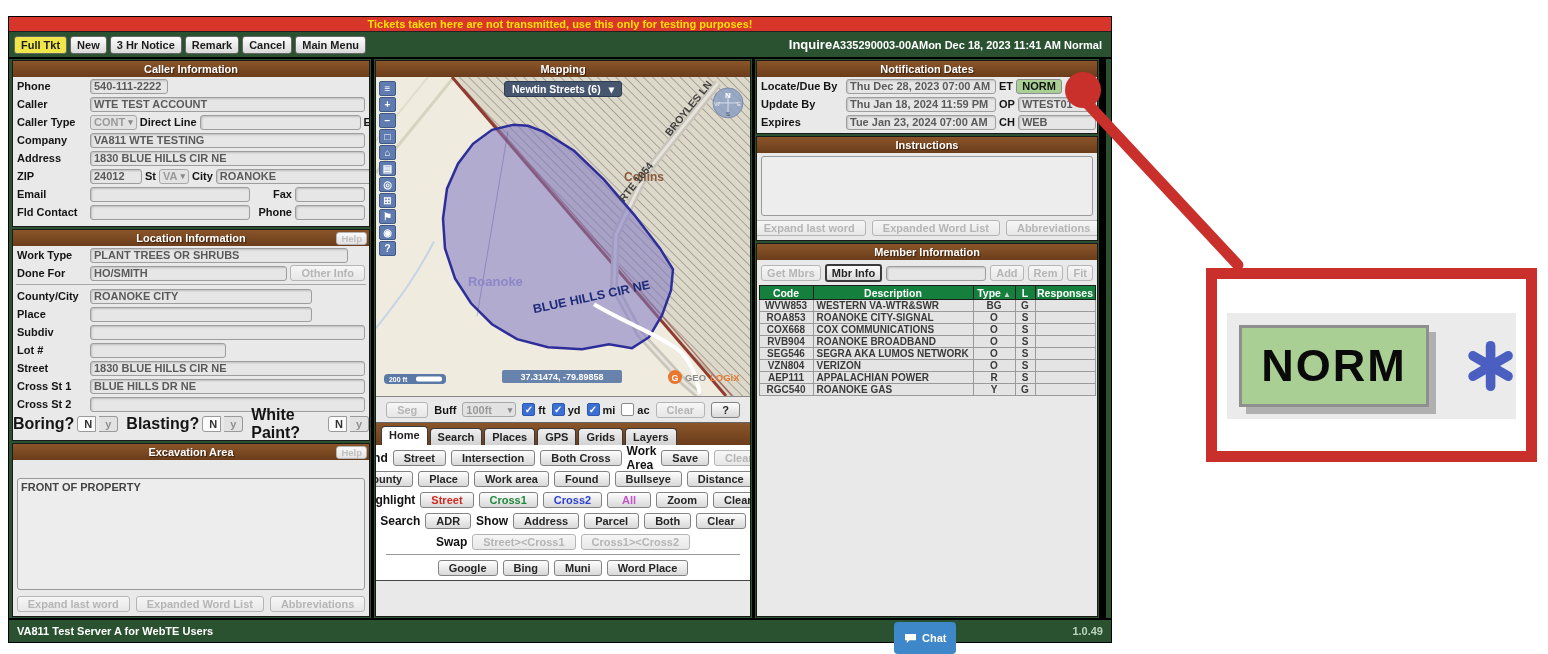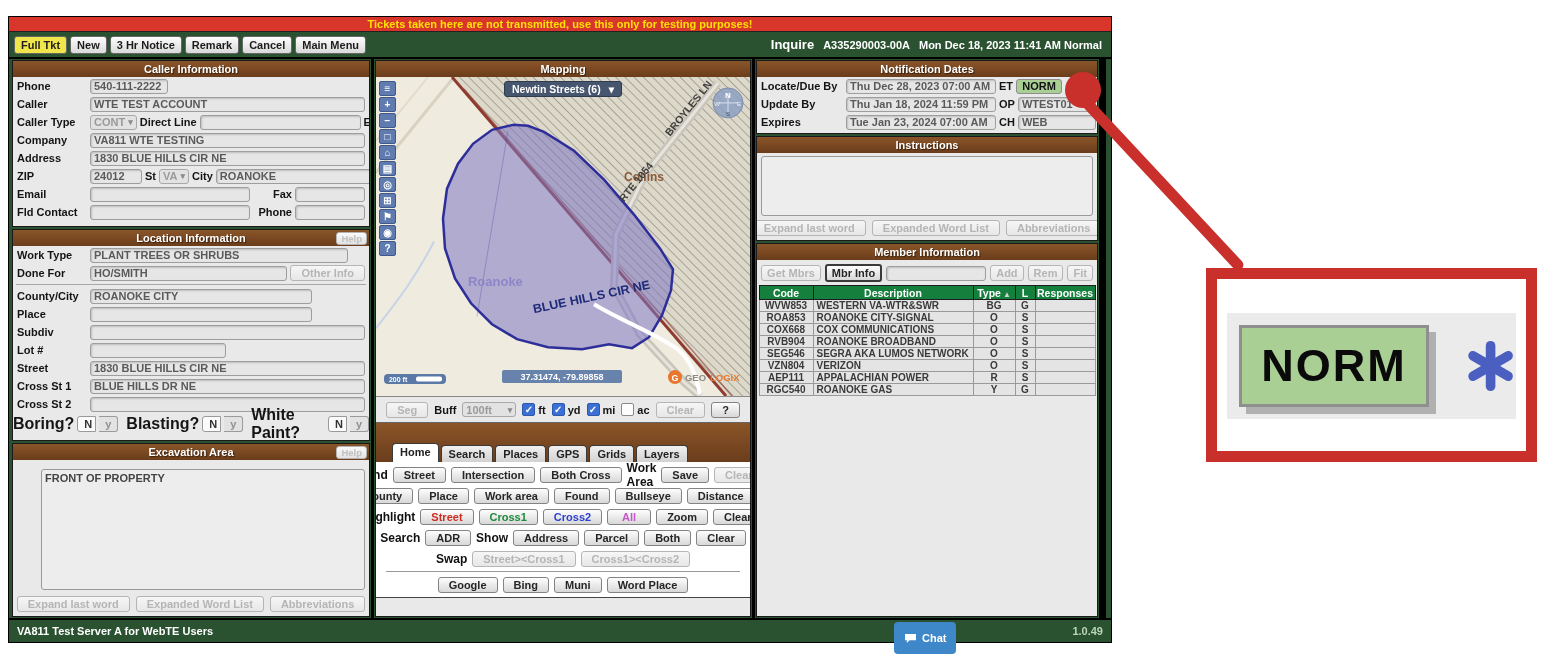--- a/index.html
+++ b/index.html
@@ -8,21 +8,21 @@
   .app { position:absolute; left:8px; top:16px; width:1104px; height:627px;
          background:#2A5230; border:1px solid #000; display:flex; flex-direction:column; }
   
   .banner { height:15px; background:#D8352B; color:#FFE100; font-size:11px; font-weight:bold;
             text-align:center; line-height:15px; border-bottom:1px solid #222; }
   .topbar { height:27px; display:flex; align-items:center; padding:0 5px; gap:3px;
             border-bottom:2px solid #000; }
   .tb-btn { font:bold 11px "Liberation Sans",sans-serif; background:linear-gradient(#FDFDFD,#D9D9D9);
             border:1px solid #666; border-radius:3px; padding:2px 6px; color:#1c1c1c; }
   .tb-btn.active { background:#F0E54A; }
-  .topbar-right { margin-left:auto; color:#fff; display:flex; gap:9px; align-items:baseline; padding-right:4px; }
+  .topbar-right { margin-left:auto; color:#fff; display:flex; align-items:baseline; padding-right:4px; }
   .mode { font-size:13px; font-weight:bold; }
   .tkt, .tktdate { font-size:11px; font-weight:bold; }
   
   .content { flex:1; position:relative; background:#2A5230; }
   .col { position:absolute; top:0; bottom:0; }
   #col-left { left:2px; width:360px; }
   #col-mid { left:365px; width:378px; }
   #col-right { left:746px; width:344px; }
   .sep { position:absolute; top:0; bottom:0; background:#000; }
   .panel { position:absolute; left:1px; right:1px; background:#E9E9E9; border:1px solid #1a1a1a; overflow:hidden; }
@@ -64,22 +64,22 @@
               font:bold 10px "Liberation Sans",sans-serif; padding:0; line-height:13px; border-radius:2px; }
   .layer-select { position:absolute; top:4px; left:50%; transform:translateX(-50%);
                   background:#46566E; color:#fff; font:bold 10.5px "Liberation Sans",sans-serif;
                   border:1px solid #2E3C52; border-radius:3px; padding:1px 7px; display:flex; gap:8px; align-items:center; }
   .buff-row { height:26px; display:flex; align-items:center; justify-content:center; gap:6px;
               background:#E9E9E9; font-size:11px; font-weight:bold; color:#141414; border-bottom:1px solid #666; }
   .cb { width:13px; height:13px; border:1px solid #8A8A8A; border-radius:2px; background:#FDFDFD;
         display:inline-flex; align-items:center; justify-content:center; font-size:10px; color:#fff; }
   .cb.checked { background:#3B6FD4; border-color:#2E58AC; }
   .unit { display:inline-flex; align-items:center; gap:3px; }
-  .tabstrip { height:39px; background:linear-gradient(#8A5529,#6B3D1B); display:flex; align-items:flex-end;
-              padding:0 16px; gap:2px; }
+  .tabstrip { height:22px; background:linear-gradient(#8A5529,#6B3D1B); display:flex; align-items:flex-end;
+              padding:0 5px; gap:2px; }
   .map-tab { font:bold 11px "Liberation Sans",sans-serif; background:linear-gradient(#F0F0F0,#D2D2D2);
              border:1px solid #3A3A3A; border-bottom:none; border-radius:4px 4px 0 0; padding:0 7px;
              height:17px; line-height:16px; color:#222; }
   .map-tab.active { background:#FFF; height:19px; }
   .tools { background:#FFF; height:136px; padding-top:2px; border-bottom:1px solid #444; }
   .tool-row { display:flex; justify-content:center; align-items:center; gap:5px; height:21px; }
   .tool-label { font:bold 12px "Liberation Sans",sans-serif; color:#111; }
   .tool-divider { border-top:1px solid #999; margin:2px 10px; }
   .mid-filler { flex:1; background:#E9E9E9; }
   
@@ -248,21 +248,21 @@
             <span class="tgl">
               <span class="tlabel">White Paint?</span>
               <button class="tog-n">N</button>
               <button class="tog-y">y</button>
             </span>
           </div>
       </div>
 
       <div class="panel" style="top:384px;bottom:1px;">
         <div class="panel-header"><span>Excavation Area</span><button class="help-btn">Help</button></div>
-        <div class="memo" style="top:25px;bottom:26px;margin-left:24px;">FRONT OF PROPERTY</div>
+        <div class="memo" style="top:34px;bottom:26px;">FRONT OF PROPERTY</div>
         <div class="word-row" style="bottom:4px;">
             <button class="btn disabled">Expand last word</button>
             <button class="btn disabled">Expanded Word List</button>
             <button class="btn disabled">Abbreviations</button>
           </div>
       </div>
     </div>
 
     <div class="col" id="col-mid">
       <div class="panel" style="top:1px;bottom:1px;display:flex;flex-direction:column;">

